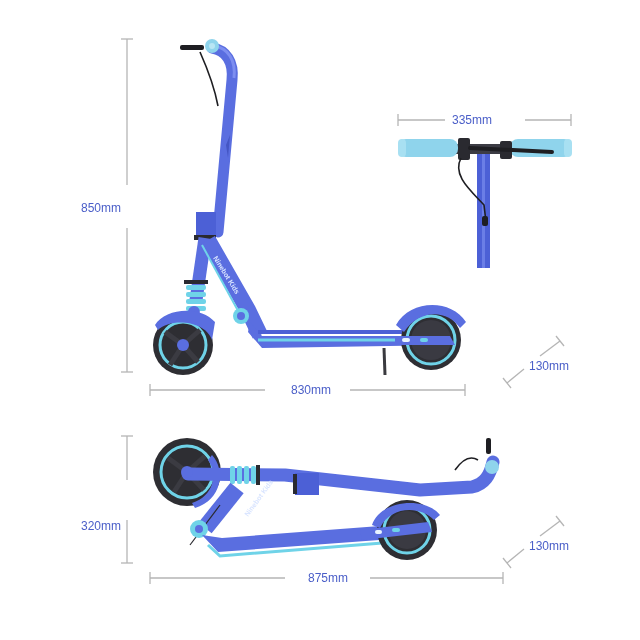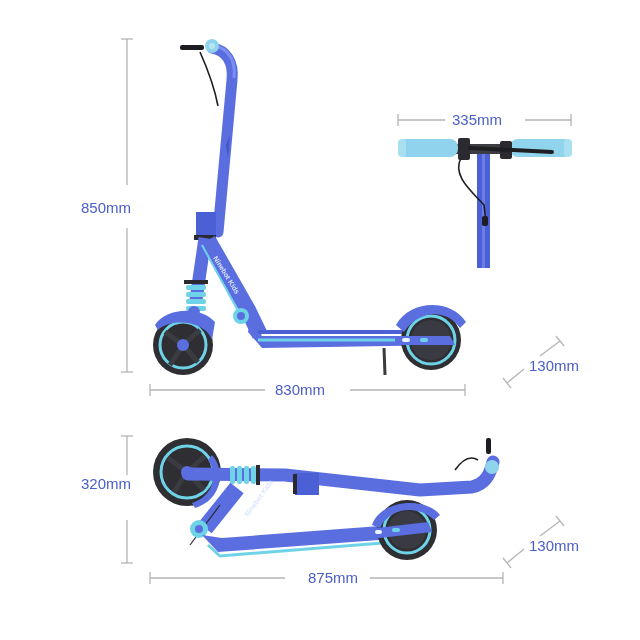--- a/index.html
+++ b/index.html
@@ -1,17 +1,17 @@
 <!DOCTYPE html>
 <html><head>
 <meta charset="utf-8">
 <style>
   html,body{margin:0;padding:0;background:#ffffff;}
   body{width:640px;height:640px;position:relative;overflow:hidden;font-family:"Liberation Sans",sans-serif;}
-  .dim-label{position:absolute;color:#4a5ec8;font-size:15px;line-height:18px;white-space:nowrap;background:#fff;padding:0 3px;}
+  .dim-label{position:absolute;color:#4a5ec8;font-size:12px;line-height:18px;white-space:nowrap;background:#fff;padding:0 3px;}
   svg{position:absolute;left:0;top:0;}
 </style>
 </head>
 <body>
 
 <svg width="640" height="640" viewBox="0 0 640 640" xmlns="http://www.w3.org/2000/svg">
 
   <g stroke="#b5b5b5" stroke-width="1.3" fill="none">
 
     <line x1="127" y1="39" x2="127" y2="185"></line>
@@ -185,18 +185,18 @@
 
     <path d="M372 525 C380 500, 425 496, 440 515 L434 520 C420 505, 390 506, 380 528 Z" fill="#5a6ee0"></path>
 
     <path d="M360 530 L428 522 L432 532 L362 540 Z" fill="#5a6ee0"></path>
     <rect x="375" y="530" width="7" height="4" rx="2" fill="#e8f4ff"></rect>
     <rect x="392" y="528" width="8" height="4" rx="2" fill="#6fd3e8"></rect>
   </g>
 </svg>
 
 <div class="dim-label" style="left:78px;top:199px;">850mm</div>
-<div class="dim-label" style="left:272px;top:381px;">830mm</div>
+<div class="dim-label" style="left:288px;top:381px;">830mm</div>
 <div class="dim-label" style="left:449px;top:111px;">335mm</div>
 <div class="dim-label" style="left:526px;top:357px;">130mm</div>
-<div class="dim-label" style="left:78px;top:475px;">320mm</div>
+<div class="dim-label" style="left:78px;top:517px;">320mm</div>
 <div class="dim-label" style="left:305px;top:569px;">875mm</div>
 <div class="dim-label" style="left:526px;top:537px;">130mm</div>
 
 </body></html>

